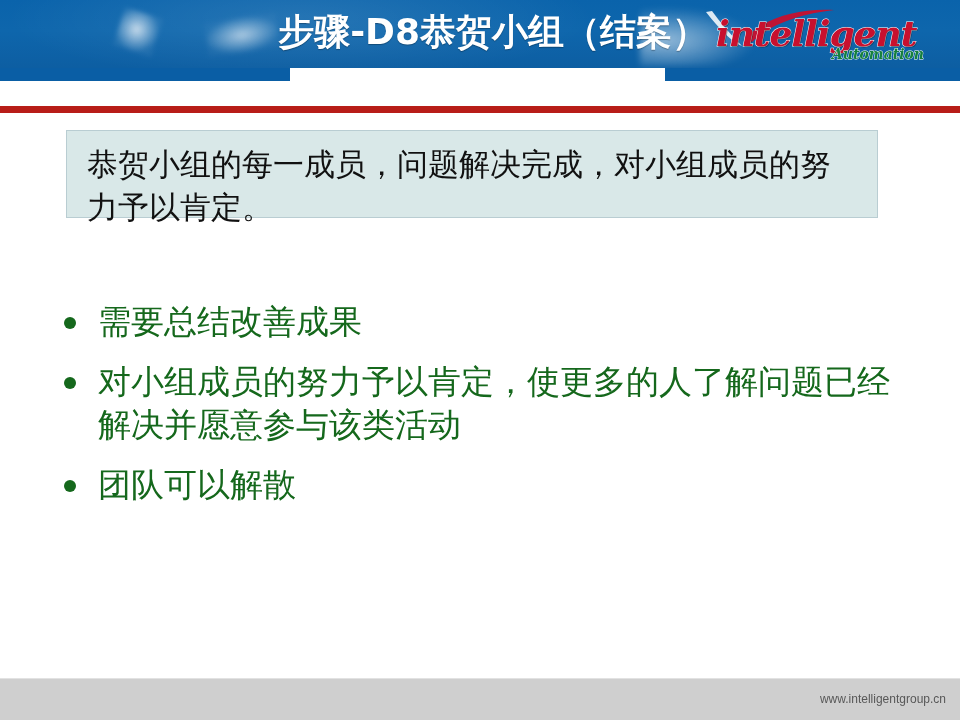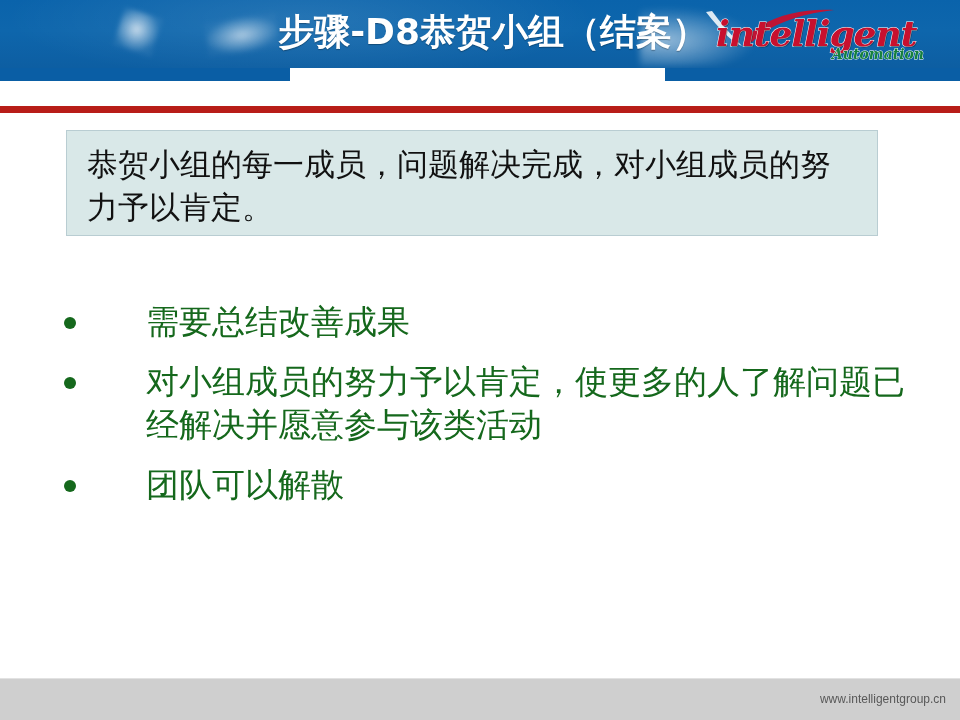--- a/index.html
+++ b/index.html
@@ -144,21 +144,21 @@
     left: 0; top: 106px;
     width: 960px; height: 7px;
     background: #b81d18;
   }
 
   
   .callout {
     position: absolute;
     left: 66px; top: 130px;
     width: 812px;
-    height: 106px;
+    height: 88px;
     box-sizing: border-box;
     background: #d9e8e8;
     border: 1px solid #b9cdd2;
     padding: 12px 18px 10px 20px;
   }
   .callout-text {
     font-family: "DejaVu Sans", "Liberation Sans", sans-serif;
     font-size: 31px;
     line-height: 1.38;
     color: #111111;
@@ -168,21 +168,20 @@
   
   .bullets {
     position: absolute;
     left: 58px; top: 300px;
     width: 860px;
   }
   .bullet-item {
     display: flex;
     align-items: flex-start;
     margin-bottom: 16px;
-    gap: 48px;
   }
   .bullet-marker {
     flex: 0 0 auto;
     width: 12px; height: 12px;
     border-radius: 50%;
     background: #15681c;
     margin: 17px 22px 0 6px;
   }
   .bullet-text {
     flex: 1 1 auto;

